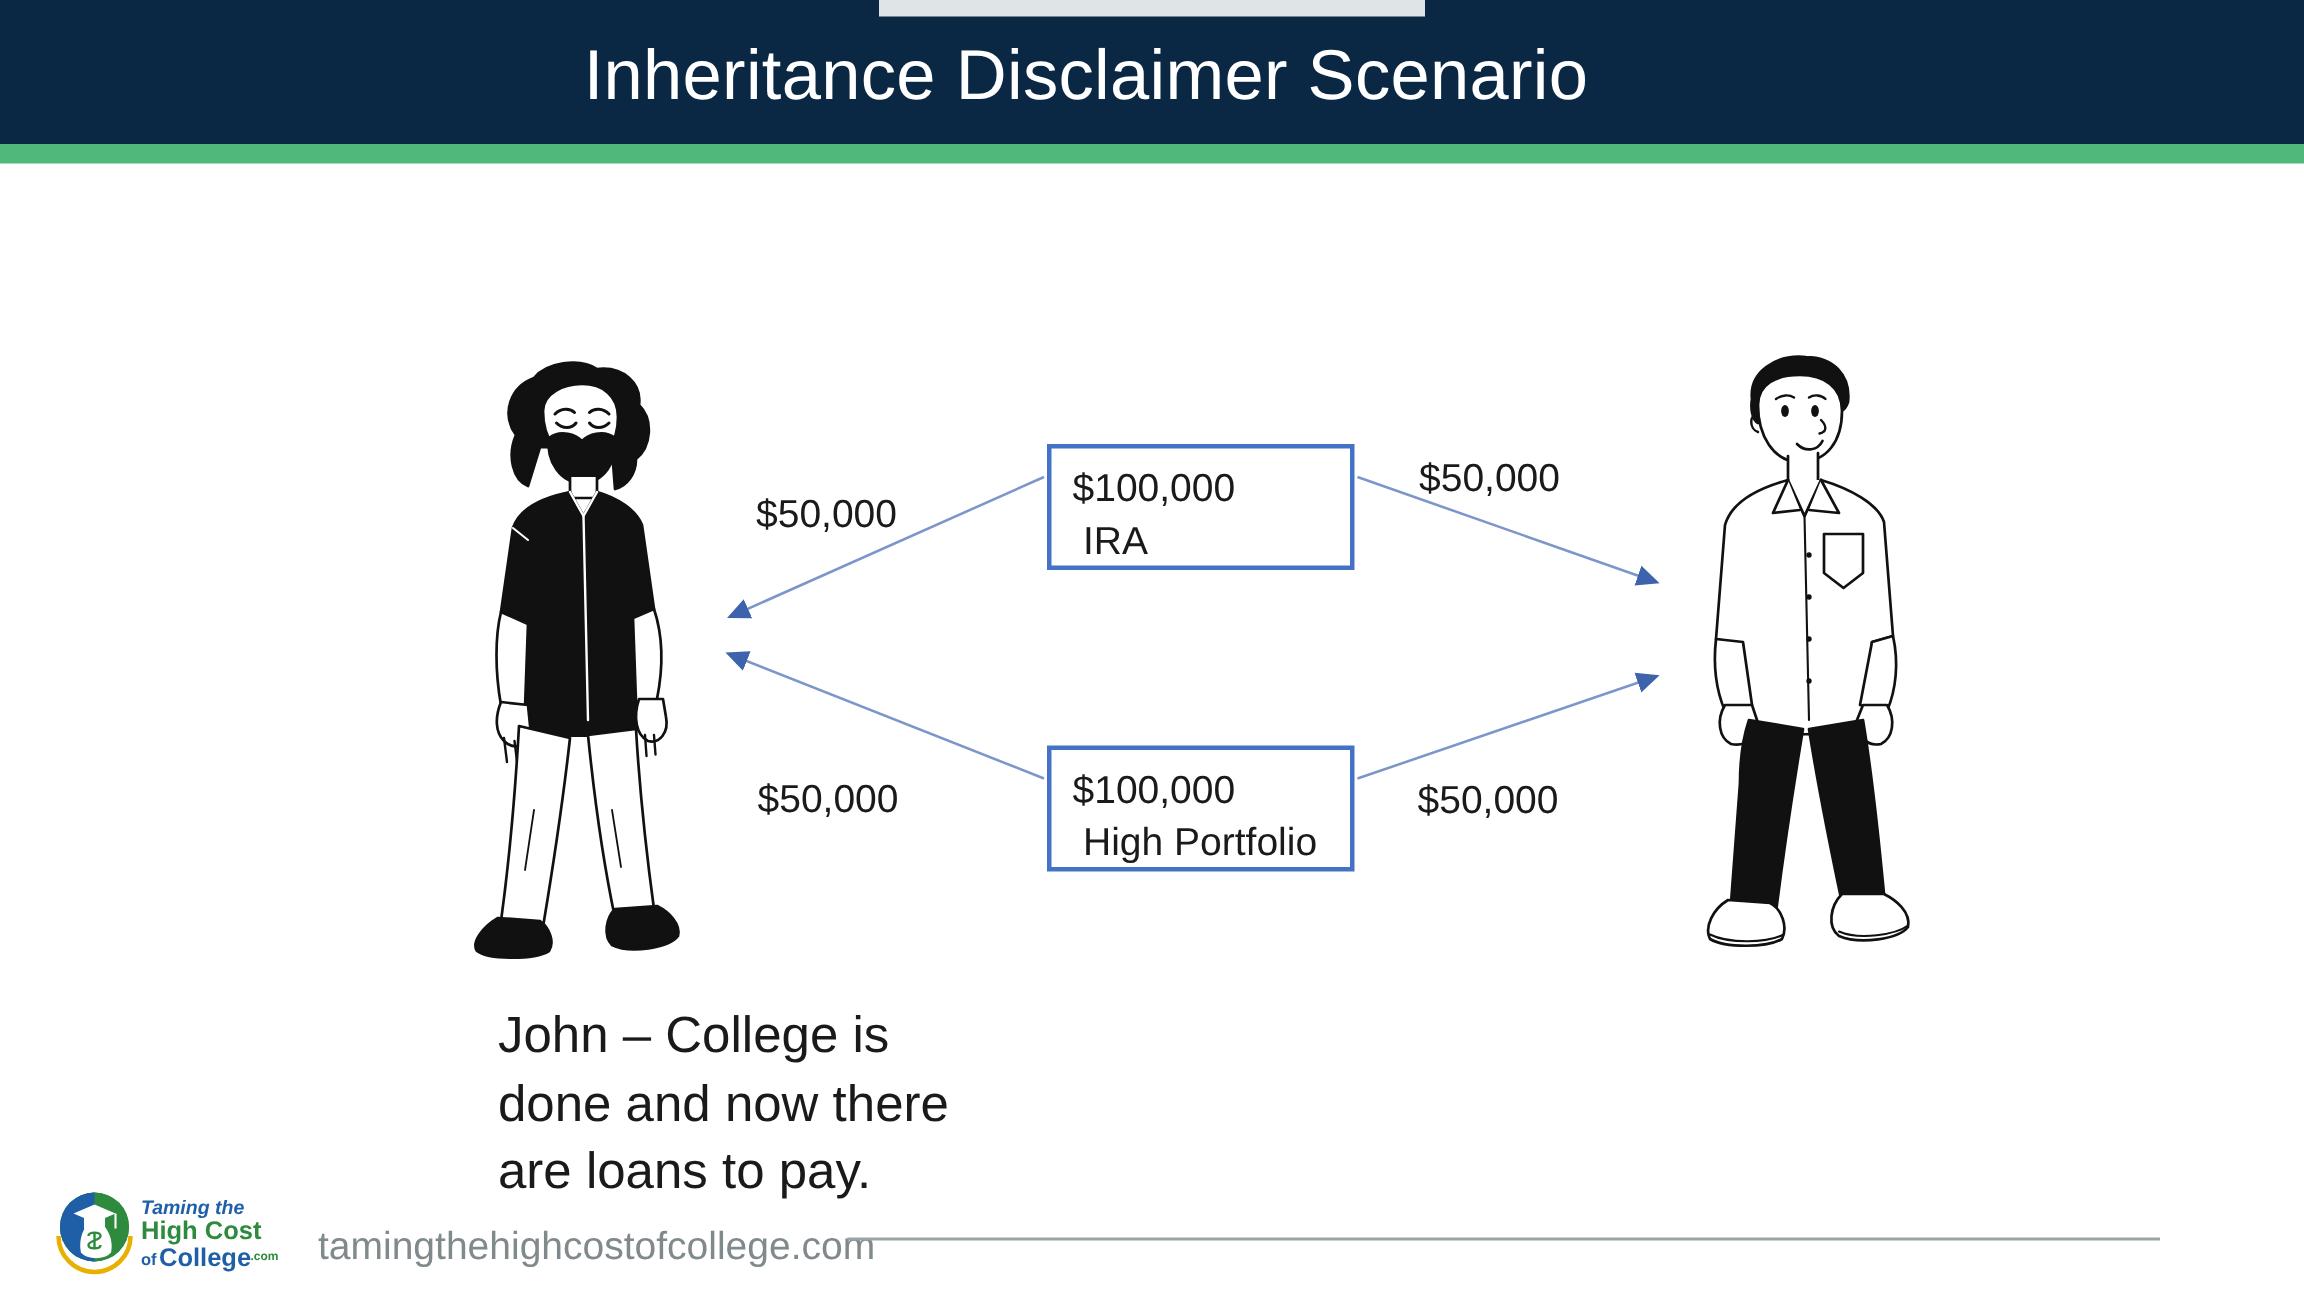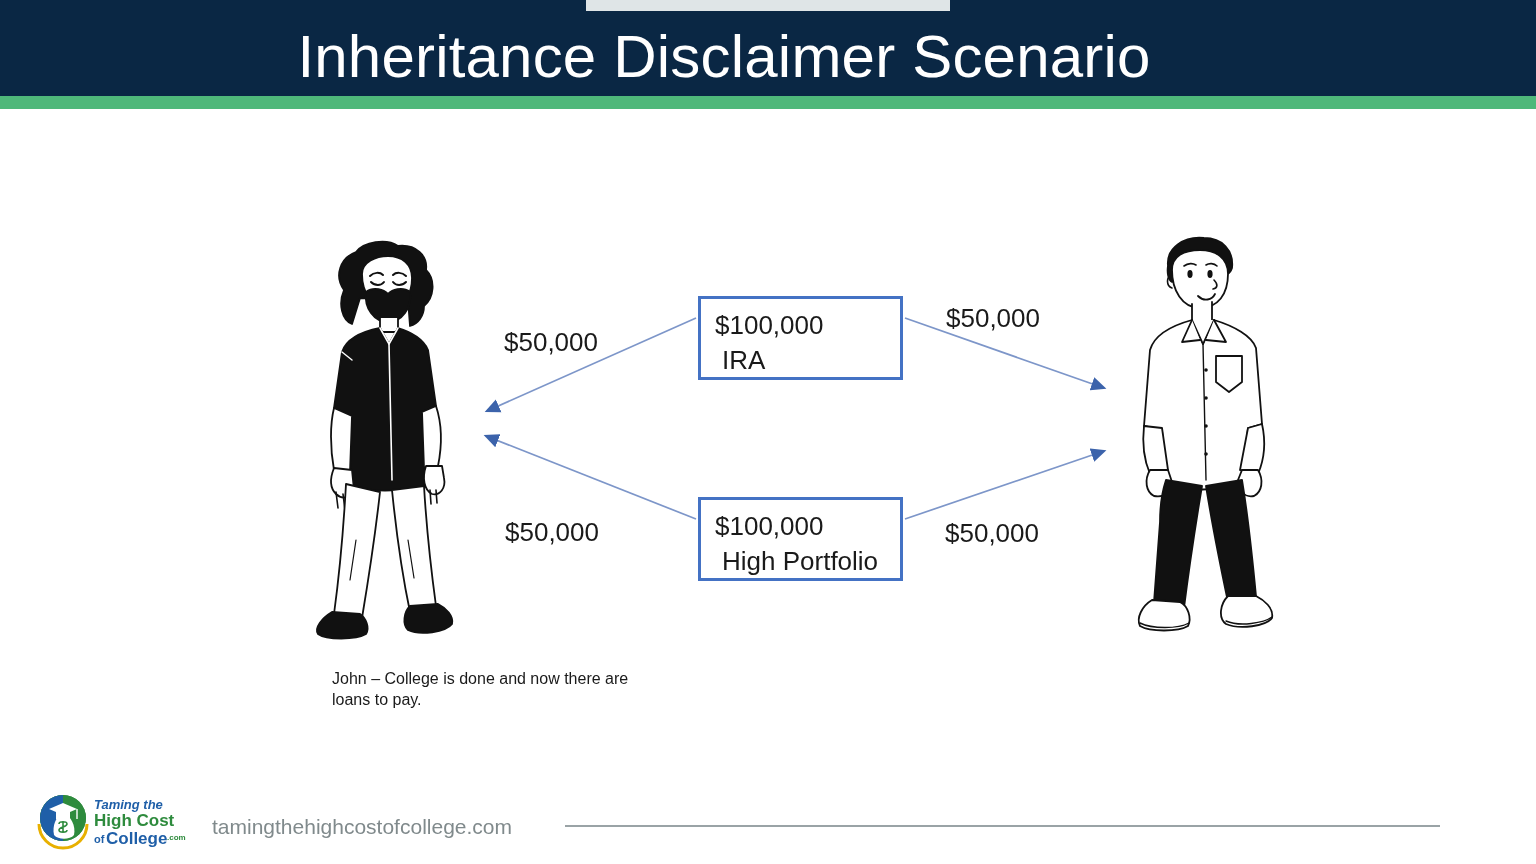--- a/index.html
+++ b/index.html
@@ -32,21 +32,21 @@
     width: 364px;
     height: 11px;
     background: #dfe5e7;
   }
   #slide-title {
     position: absolute;
     left: 0; top: 22px;
     width: 1448px;
     text-align: center;
     color: #ffffff;
-    font-size: 60px;
+    font-size: 47px;
     font-weight: 300;
     letter-spacing: 0.2px;
     white-space: nowrap;
   }
   #green-stripe {
     position: absolute;
     left: 0; top: 96px;
     width: 1536px;
     height: 13px;
     background: #4fb87a;
@@ -95,38 +95,38 @@
   .person {
     position: absolute;
   }
   #person-john { left: 300px; top: 240px; width: 170px; height: 410px; }
   #person-paul { left: 1110px; top: 230px; width: 180px; height: 420px; }
 
   
   .caption {
     position: absolute;
     color: #1a1a1a;
-    font-size: 16px;
+    font-size: 34px;
     line-height: 1.34;
     font-weight: 400;
   }
   #caption-john { left: 332px; top: 668px; width: 320px; }
   #caption-paul { left: 1061px; top: 660px; width: 340px; }
 
   
   #footer-logo {
     position: absolute;
     left: 36px; top: 790px;
     width: 160px; height: 62px;
   }
   #footer-url {
     position: absolute;
     left: 212px; top: 815px;
     color: #808a8c;
-    font-size: 21px;
+    font-size: 26px;
     white-space: nowrap;
   }
   #footer-rule {
     position: absolute;
     left: 565px; top: 825px;
     width: 875px;
     height: 2px;
     background: #9aa3a6;
   }
 </style>

